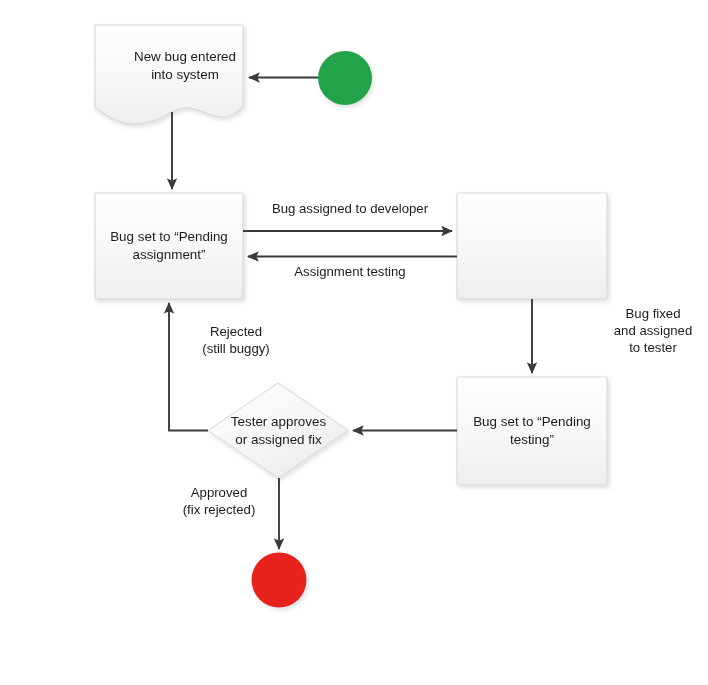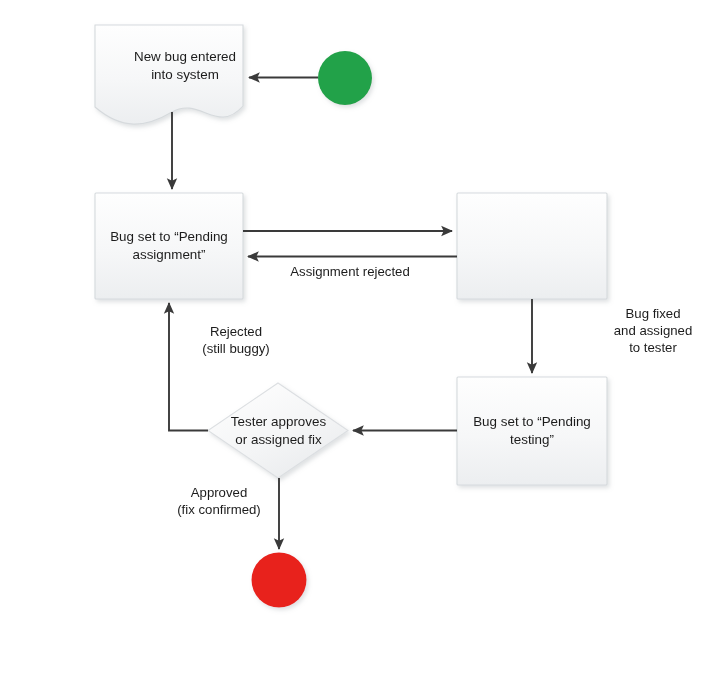--- a/index.html
+++ b/index.html
@@ -118,26 +118,27 @@
   <div class="node-label" style="left:95px; top:193px; width:148px; height:106px;">Bug set to “Pending
 assignment”</div>
 
 
   <div class="node-label" style="left:457px; top:377px; width:150px; height:108px;">Bug set to “Pending
 testing”</div>
 
   <div class="node-label" style="left:210px; top:383px; width:137px; height:95px;">Tester approves
 or assigned fix</div>
 
+  <div class="edge-label" style="left:255px; top:200px; width:190px; text-align:center;">Bug assigned to developer</div>
 
-  <div class="edge-label" style="left:255px; top:263px; width:190px; text-align:center;">Assignment rejected</div>
+  <div class="edge-label" style="left:255px; top:263px; width:190px; text-align:center;">Assignment testing</div>
 
   <div class="edge-label" style="left:180px; top:323px; width:112px; text-align:center;">Rejected
 (still buggy)</div>
 
   <div class="edge-label" style="left:601px; top:305px; width:104px; text-align:center;">Bug fixed
 and assigned
 to tester</div>
 
   <div class="edge-label" style="left:163px; top:484px; width:112px; text-align:center;">Approved
-(fix confirmed)</div>
+(fix rejected)</div>
 
 </div>
 
 </body></html>

